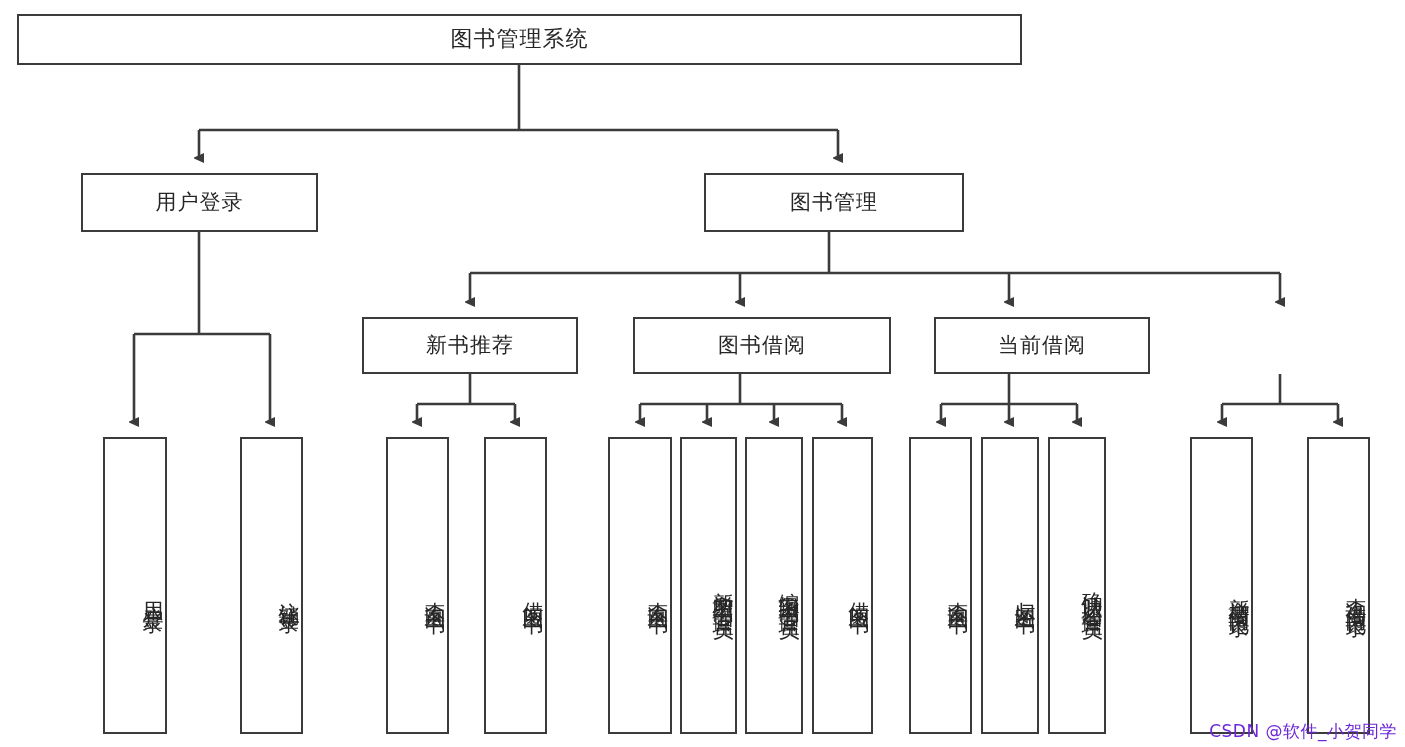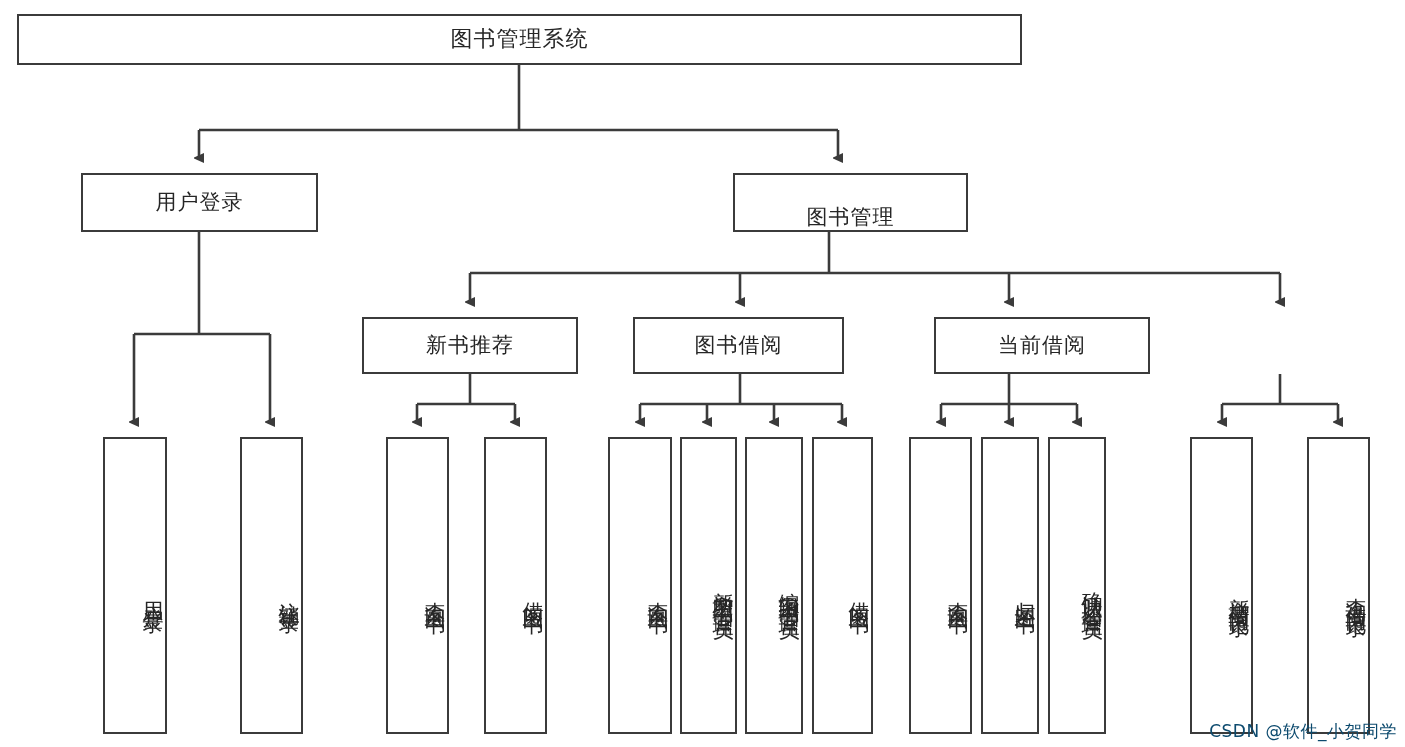--- a/index.html
+++ b/index.html
@@ -57,21 +57,21 @@
   .node.vert > span {
     writing-mode: vertical-rl;
     text-orientation: upright;
     display: block;
   }
   .watermark {
     position: absolute;
     right: 8px;
     bottom: 4px;
     font-size: 17px;
-    color: #0c4a6e;
+    color: #6d28d9;
     letter-spacing: 0.5px;
     z-index: 5;
     white-space: nowrap;
   }
 </style>
 </head>
 <body>
 
 <div id="canvas">
 
@@ -125,28 +125,28 @@
     </g>
   </svg>
 
   <div class="node horiz root" style="left:17px; top:14px; width:1005px; height:51px;">
     <span>图书管理系统</span>
   </div>
 
   <div class="node horiz" style="left:81px; top:173px; width:237px; height:59px;">
     <span>用户登录</span>
   </div>
-  <div class="node horiz" style="left:733px; top:173px; width:235px; height:59px;align-items:flex-end;">
+  <div class="node horiz" style="left:704px; top:173px; width:260px; height:59px;">
     <span>图书管理</span>
   </div>
 
   <div class="node horiz" style="left:362px; top:317px; width:216px; height:57px;">
     <span>新书推荐</span>
   </div>
-  <div class="node horiz" style="left:633px; top:317px; width:211px; height:57px;">
+  <div class="node horiz" style="left:633px; top:317px; width:258px; height:57px;">
     <span>图书借阅</span>
   </div>
   <div class="node horiz" style="left:934px; top:317px; width:216px; height:57px;">
     <span>当前借阅</span>
   </div>
 
   <div class="node vert" style="left:103px; top:437px; width:64px; height:297px;">
     <span>用户登录</span>
   </div>
   <div class="node vert" style="left:240px; top:437px; width:63px; height:297px;">

